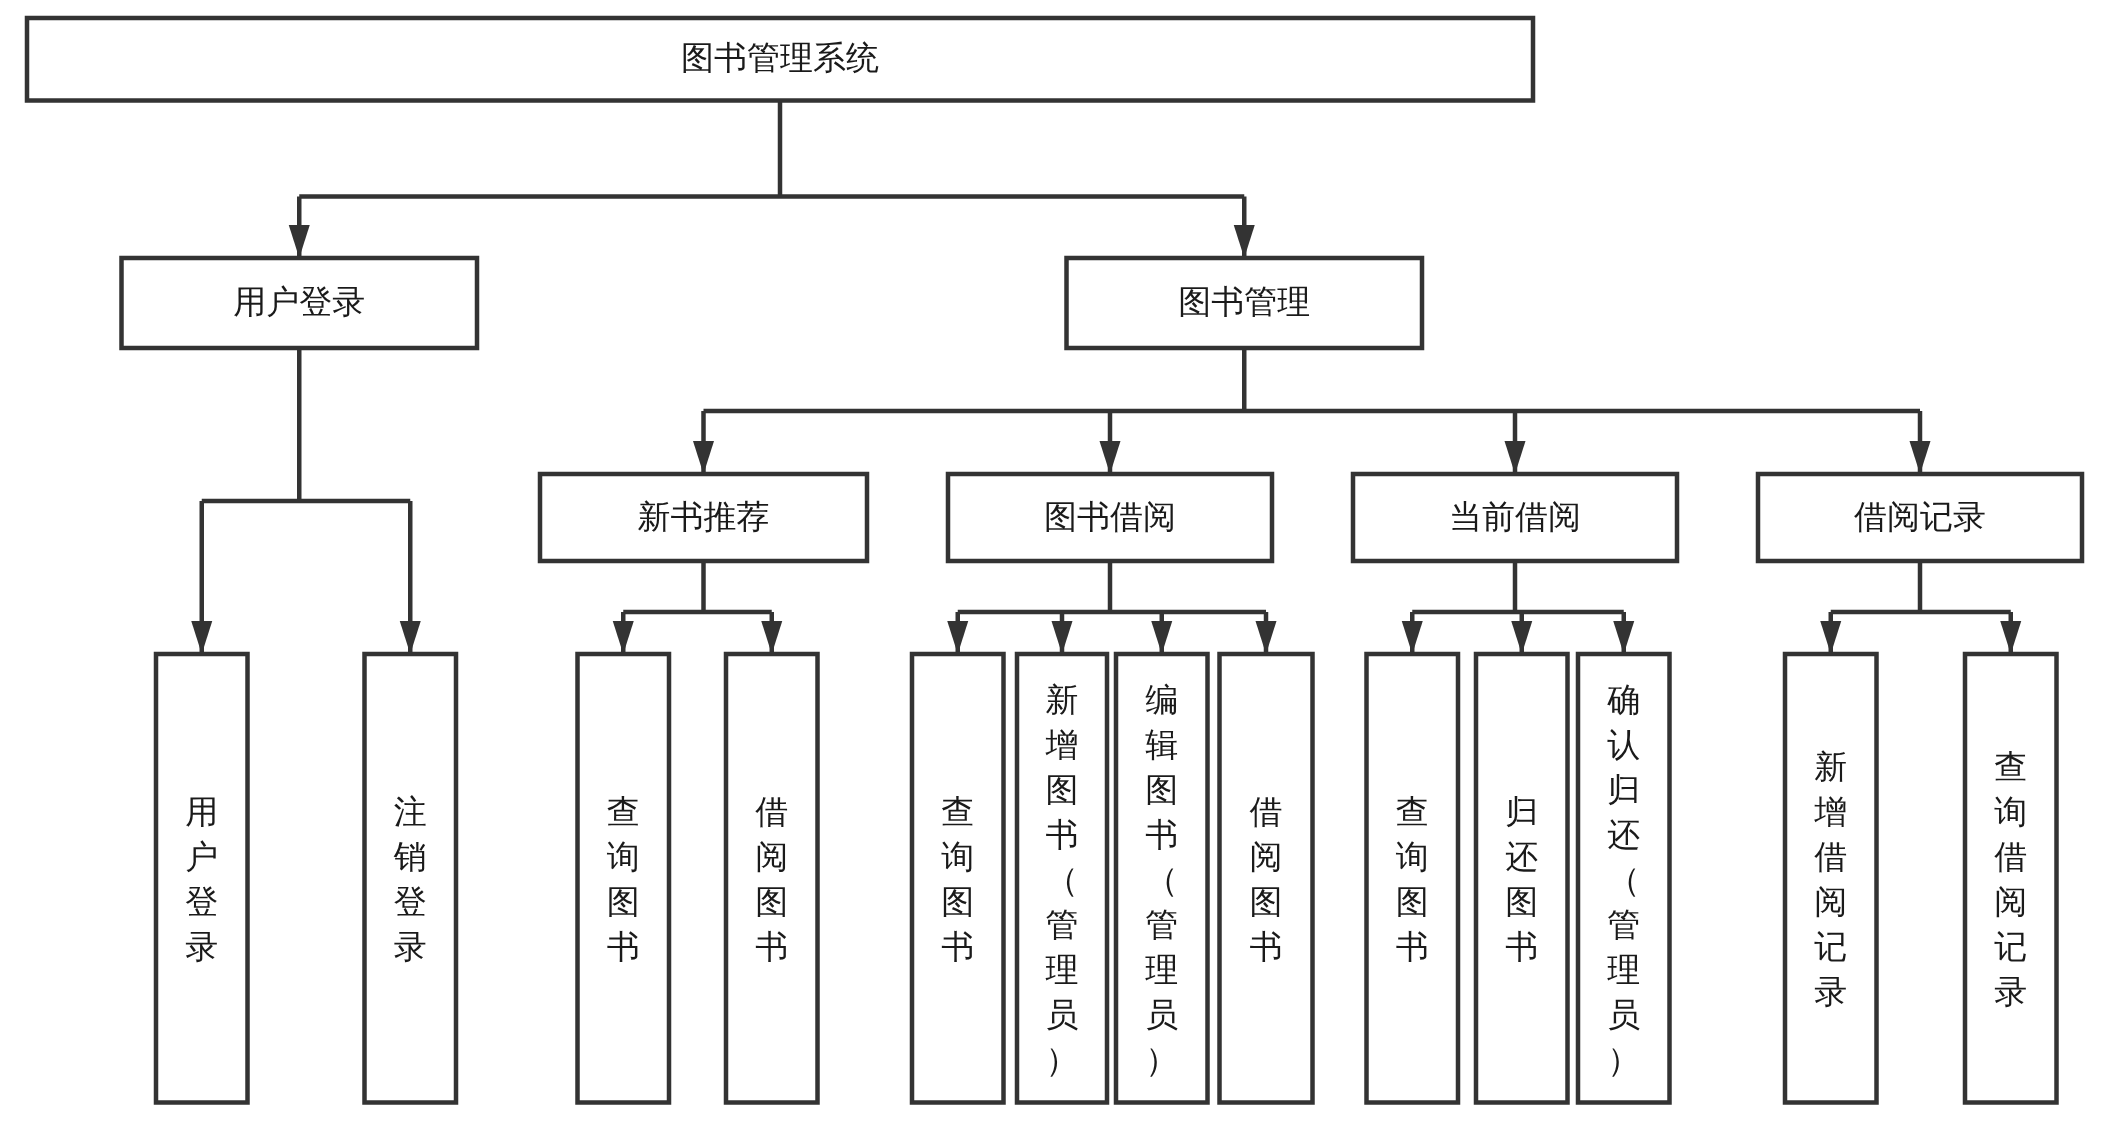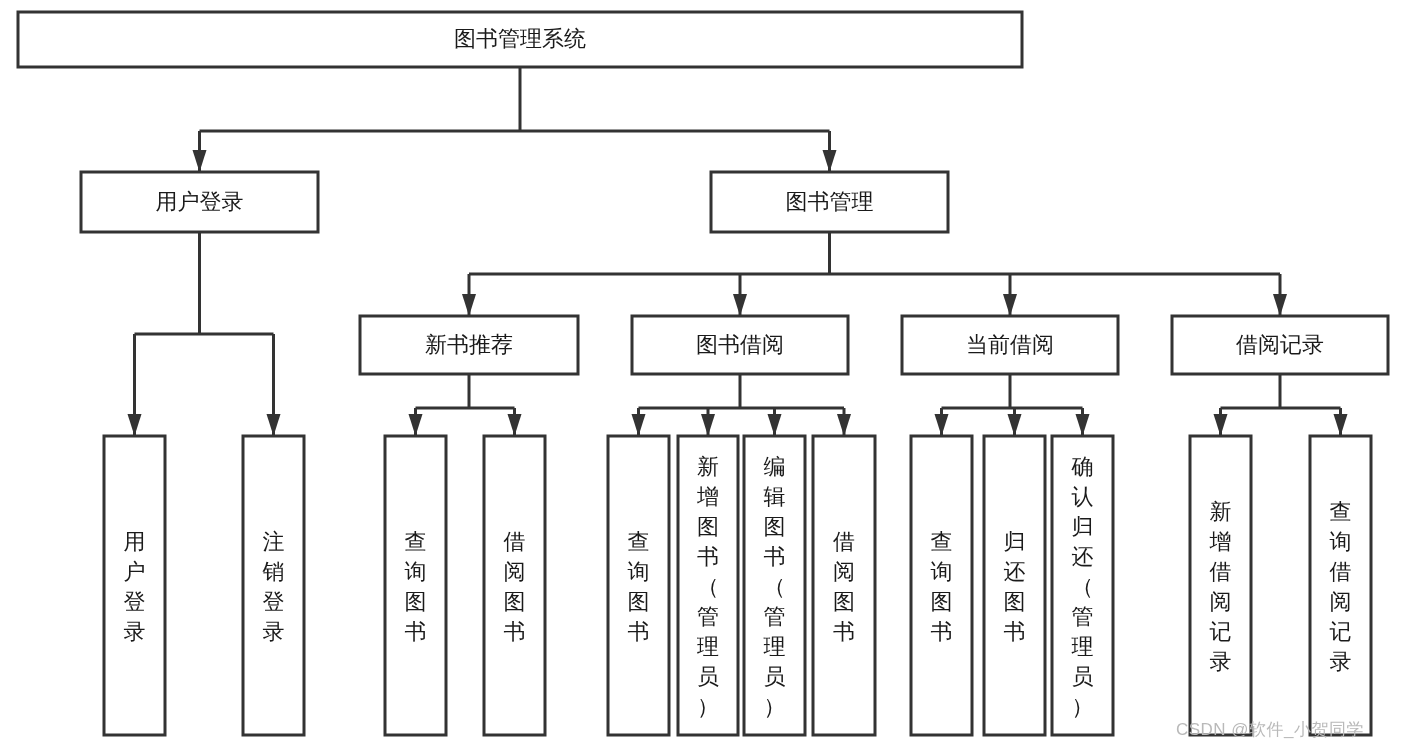--- a/index.html
+++ b/index.html
@@ -201,14 +201,13 @@
         <g>
           <rect x="1190" y="436" width="61" height="299" class="node-box"></rect>
           <text x="1220.5" class="node-label-v"><tspan x="1220.5" y="518.9">新</tspan><tspan x="1220.5" y="548.9">增</tspan><tspan x="1220.5" y="578.9">借</tspan><tspan x="1220.5" y="608.9">阅</tspan><tspan x="1220.5" y="638.9">记</tspan><tspan x="1220.5" y="668.9">录</tspan></text>
         </g>
         <g>
           <rect x="1310" y="436" width="61" height="299" class="node-box"></rect>
           <text x="1340.5" class="node-label-v"><tspan x="1340.5" y="518.9">查</tspan><tspan x="1340.5" y="548.9">询</tspan><tspan x="1340.5" y="578.9">借</tspan><tspan x="1340.5" y="608.9">阅</tspan><tspan x="1340.5" y="638.9">记</tspan><tspan x="1340.5" y="668.9">录</tspan></text>
         </g>
       </g>
   </svg>
-  <div class="watermark">CSDN @软件_小贺同学</div>
 </div>
 
 </body></html>

